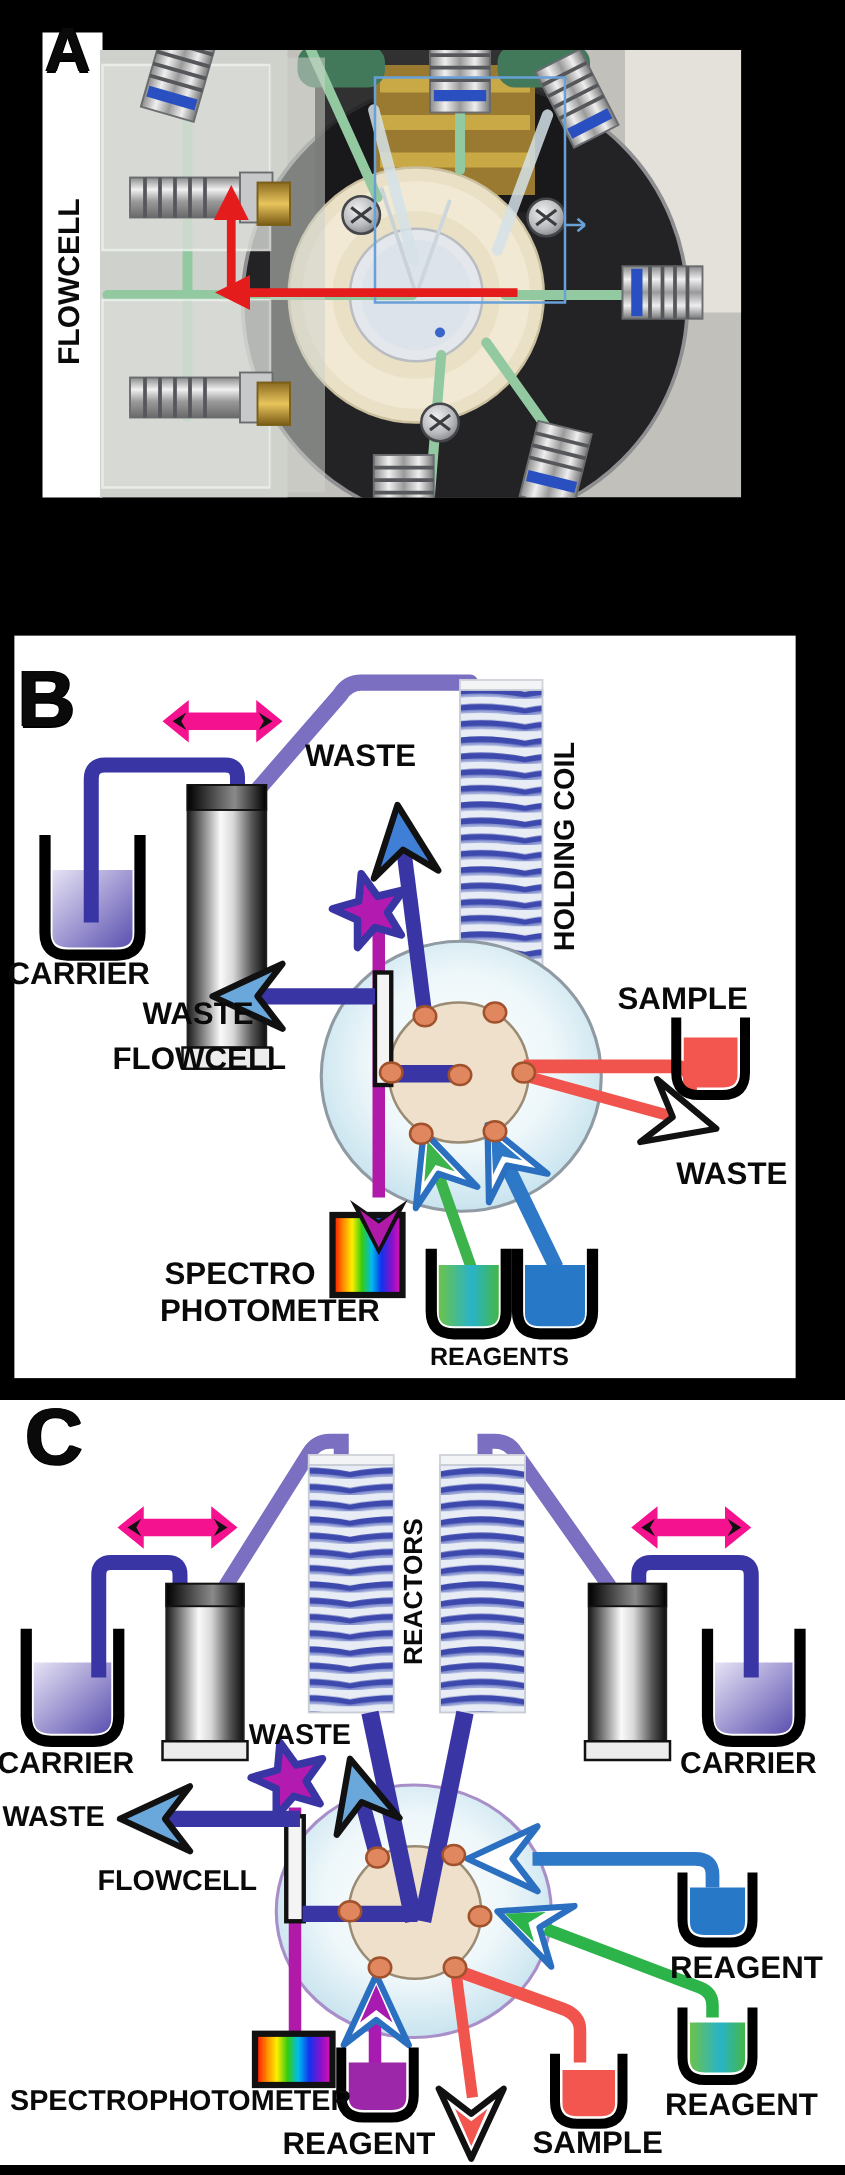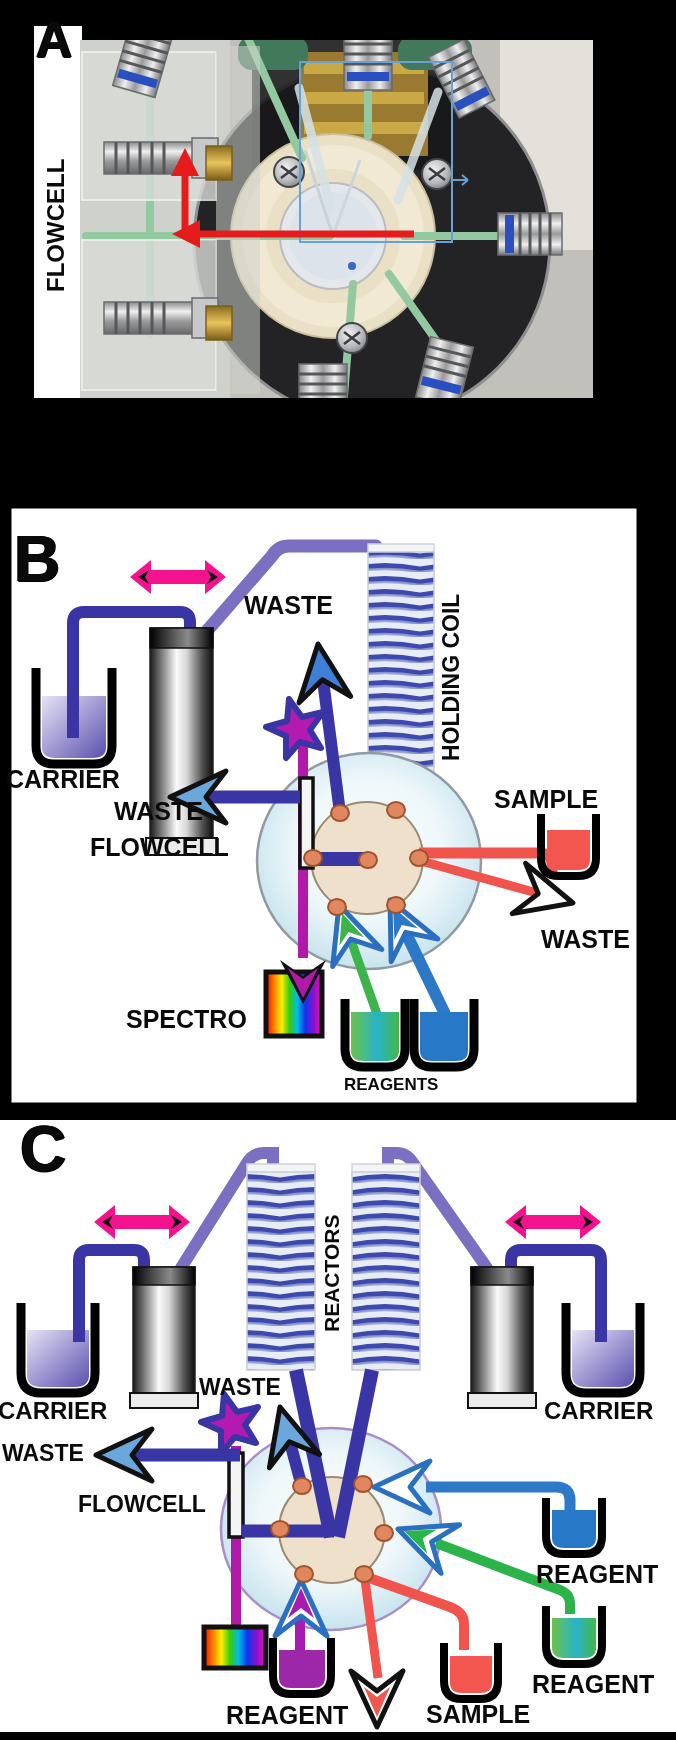--- a/index.html
+++ b/index.html
@@ -1,21 +1,21 @@
 <!DOCTYPE html>
 <html><head>
 <meta charset="utf-8">
 <style>
   html,body{margin:0;padding:0;background:#000;}
   #stage{position:relative;width:676px;height:1740px;background:#000;overflow:hidden;
          font-family:"Liberation Sans","DejaVu Sans",sans-serif;}
   #art{position:absolute;left:0;top:0;}
   .lbl{position:absolute;font-weight:bold;color:#0a0a0a;white-space:nowrap;line-height:1.05;}
   .ctr{text-align:left;}
-  .rt{text-align:left;}
+  .rt{text-align:center;}
   .panel-letter{font-size:62px;font-weight:bold;letter-spacing:-2px;
     text-shadow:1px 0 #000,-1px 0 #000,0 1px #000;}
   .vlabel{display:flex;align-items:center;justify-content:center;
     writing-mode:vertical-rl;transform:rotate(180deg);}
 </style>
 </head>
 <body>
 
 <div id="stage">
 
@@ -363,27 +363,29 @@
 
 <div class="lbl panel-letter" style="left:14px;top:526px;font-size:64px;">B</div>
 <div class="lbl ctr" style="left:244px;top:592px;width:100px;font-size:25px;">WASTE</div>
 <div class="lbl ctr" style="left:6px;top:766px;width:134px;font-size:25px;">CARRIER</div>
 <div class="lbl ctr" style="left:114px;top:798px;width:126px;font-size:25px;">WASTE</div>
 <div class="lbl ctr" style="left:90px;top:834px;width:165px;font-size:25px;">FLOWCELL</div>
 <div class="lbl vlabel" style="left:434px;top:546px;width:34px;height:262px;font-size:23px;">HOLDING COIL</div>
 <div class="lbl ctr" style="left:494px;top:786px;width:120px;font-size:25px;">SAMPLE</div>
 <div class="lbl ctr" style="left:541px;top:926px;width:102px;font-size:25px;">WASTE</div>
 <div class="lbl rt" style="left:126px;top:1006px;width:132px;font-size:25px;">SPECTRO</div>
-<div class="lbl ctr" style="left:344px;top:1076px;width:144px;font-size:17px;">REAGENTS</div>
+<div class="lbl" style="left:128px;top:1036px;width:190px;font-size:25px;">PHOTOMETER</div>
+<div class="lbl ctr" style="left:344px;top:1076px;width:144px;font-size:20px;">REAGENTS</div>
 
 <div class="lbl panel-letter" style="left:20px;top:1116px;font-size:64px;">C</div>
 <div class="lbl vlabel" style="left:316px;top:1200px;width:32px;height:146px;font-size:21px;">REACTORS</div>
 <div class="lbl ctr" style="left:-2px;top:1398px;width:104px;font-size:24px;">CARRIER</div>
 <div class="lbl ctr" style="left:544px;top:1398px;width:106px;font-size:24px;">CARRIER</div>
 <div class="lbl ctr" style="left:199px;top:1375px;width:88px;font-size:23px;">WASTE</div>
 <div class="lbl ctr" style="left:2px;top:1441px;width:74px;font-size:23px;">WASTE</div>
 <div class="lbl ctr" style="left:78px;top:1492px;width:126px;font-size:23px;">FLOWCELL</div>
+<div class="lbl" style="left:8px;top:1668px;width:272px;font-size:23px;">SPECTROPHOTOMETER</div>
 <div class="lbl ctr" style="left:226px;top:1702px;width:114px;font-size:25px;">REAGENT</div>
 <div class="lbl ctr" style="left:426px;top:1701px;width:100px;font-size:25px;">SAMPLE</div>
 <div class="lbl ctr" style="left:536px;top:1561px;width:122px;font-size:25px;">REAGENT</div>
 <div class="lbl ctr" style="left:532px;top:1671px;width:126px;font-size:25px;">REAGENT</div>
 
 </div>
 
 </body></html>

